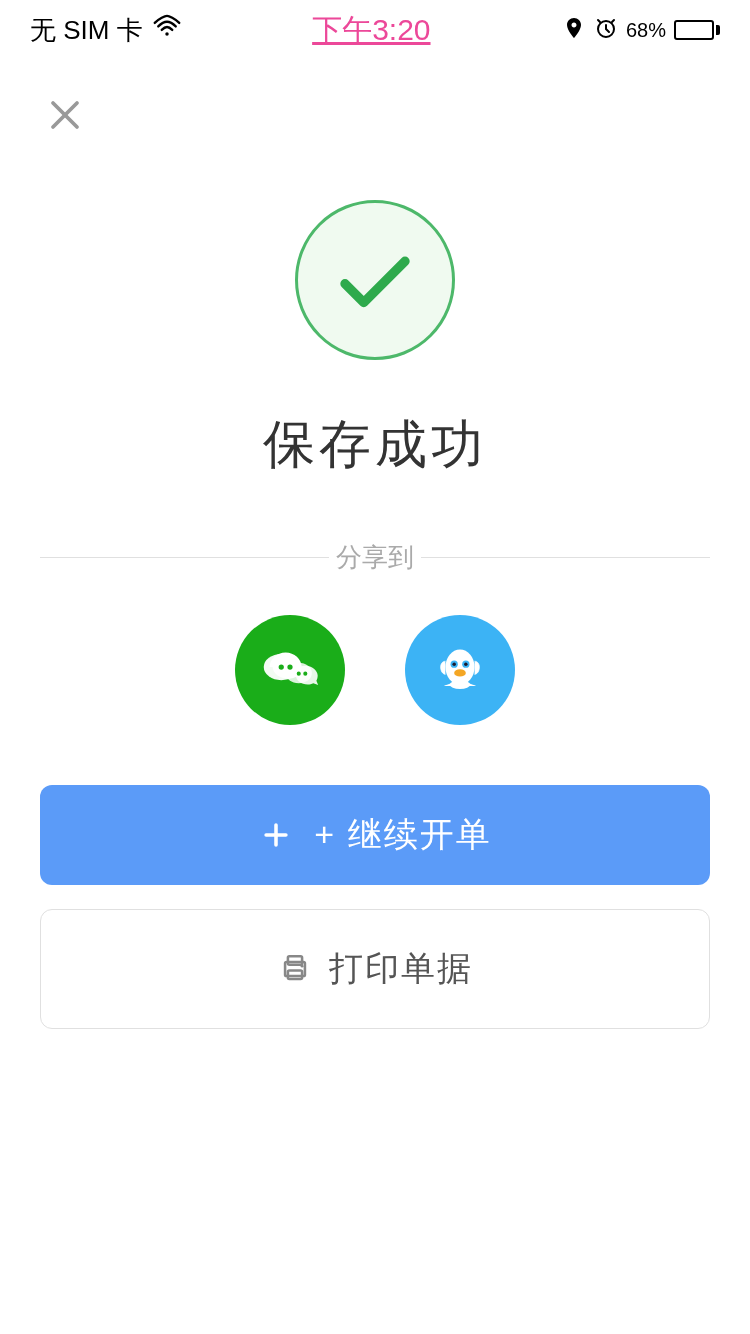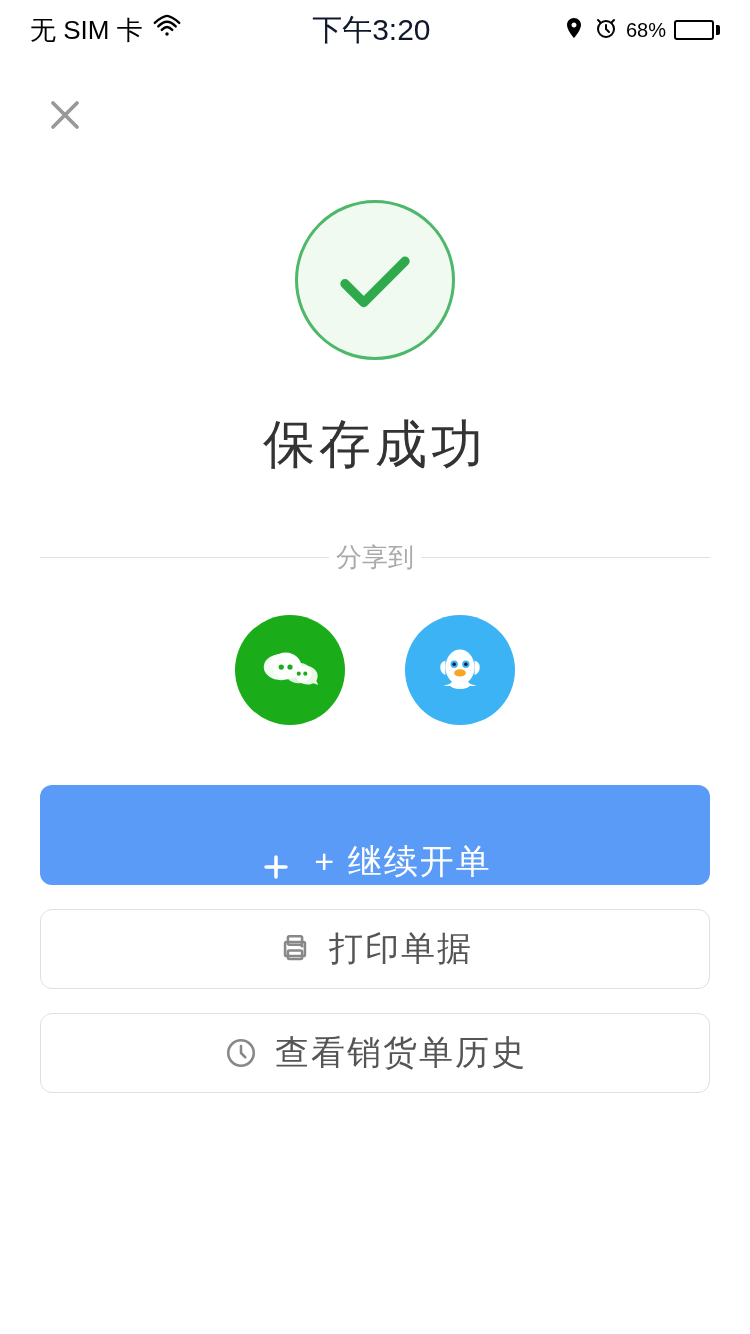--- a/index.html
+++ b/index.html
@@ -27,21 +27,22 @@
     .status-left {
       display: flex;
       align-items: center;
       gap: 10px;
       font-size: 26px;
       color: #000;
     }
     .status-center {
       font-size: 30px;
       font-weight: 500;
-      color: #0f172a;
+      color: #ec4899;
+      text-decoration: underline;
     }
     .status-right {
       display: flex;
       align-items: center;
       gap: 8px;
       font-size: 20px;
       color: #000;
     }
     .battery-icon {
       display: inline-flex;
@@ -176,28 +177,28 @@
     .btn-primary {
       width: 100%;
       height: 100px;
       background: #5b9bf8;
       border: none;
       border-radius: 12px;
       font-size: 34px;
       color: #ffffff;
       cursor: pointer;
       display: flex;
-      align-items: flex-end;
+      align-items: center;
       justify-content: center;
       gap: 20px;
       letter-spacing: 2px;
     }
     .btn-secondary {
       width: 100%;
-      height: 80px;
+      height: 120px;
       background: #ffffff;
       border: 1px solid #e0e0e0;
       border-radius: 12px;
       font-size: 34px;
       color: #555555;
       cursor: pointer;
       display: flex;
       align-items: center;
       justify-content: center;
       gap: 16px;
@@ -329,24 +330,15 @@
         <svg viewBox="0 0 24 24" fill="none">
           <rect x="5" y="7" width="14" height="10" rx="1" stroke="#888" stroke-width="1.8" fill="none"></rect>
           <rect x="7" y="3" width="10" height="6" rx="1" stroke="#888" stroke-width="1.8" fill="none"></rect>
           <rect x="7" y="13" width="10" height="6" rx="1" stroke="#888" stroke-width="1.8" fill="none"></rect>
           <circle cx="17" cy="10" r="1" fill="#888"></circle>
         </svg>
       </span>
       <span>打印单据</span>
     </button>
 
-    <button class="btn-secondary">
-      <span class="btn-icon">
-        <svg viewBox="0 0 24 24" fill="none">
-          <circle cx="12" cy="12" r="9" stroke="#888" stroke-width="1.8" fill="none"></circle>
-          <path d="M12 7v5l3 3" stroke="#888" stroke-width="1.8" stroke-linecap="round" stroke-linejoin="round"></path>
-        </svg>
-      </span>
-      <span>查看销货单历史</span>
-    </button>
 
   </div>
 </div>
 
 </body></html>

